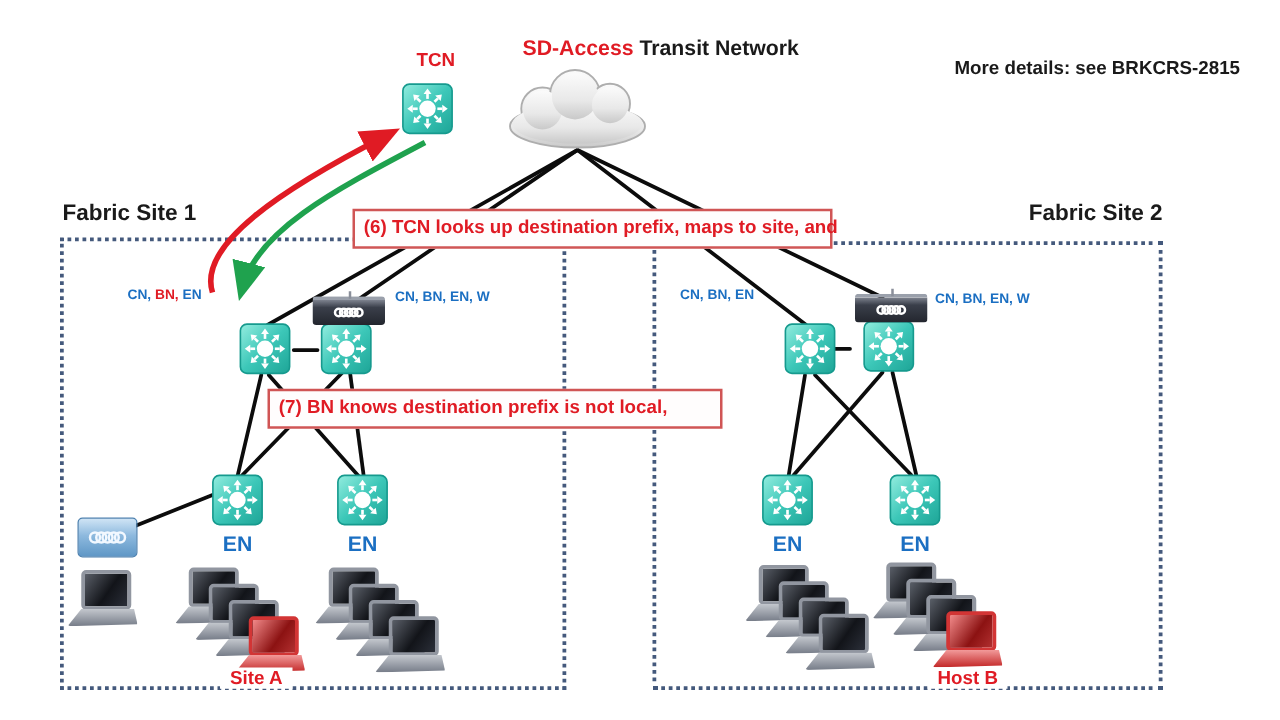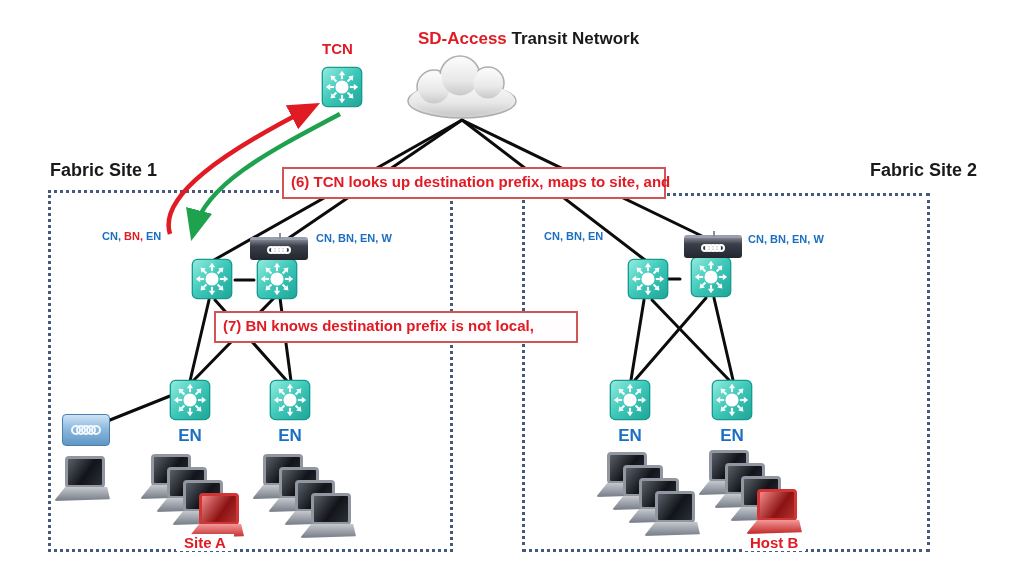--- a/index.html
+++ b/index.html
@@ -11,29 +11,29 @@
   body{font-family:"Liberation Sans", sans-serif;}
   #stage{position:relative;width:1024px;height:576px;background:#fff;overflow:hidden}
 
   .abs{position:absolute}
 
   
   .slide-title{top:10px;right:30px;font-size:26px;font-weight:bold;color:var(--titleblue);}
   .slide-subtitle{top:46px;right:32px;font-size:15px;font-weight:bold;color:var(--ink);}
   .transit-title{top:29px;left:394px;font-size:17px;font-weight:bold;color:var(--ink);margin-left:24px;}
   .transit-title .brand{color:var(--red)}
-  .tcn-label{top:40px;left:322px;width:42px;text-align:left;font-size:15px;font-weight:bold;color:var(--red)}
+  .tcn-label{top:40px;left:322px;width:42px;text-align:right;font-size:15px;font-weight:bold;color:var(--red)}
 
   
   .site-box{border:3px dotted var(--dots);z-index:1}
   #site1-box{left:48px;top:190px;width:405px;height:362px}
   #site2-box{left:522px;top:193px;width:408px;height:359px}
   .site-title{font-size:18px;font-weight:bold;color:var(--ink);z-index:2}
   #site1-title{left:50px;top:160px}
-  #site2-title{left:870px;top:160px}
+  #site2-title{left:823px;top:160px}
 
   
   .callout{background:#fffdfd;border:2px solid var(--boxborder);padding:2px 7px 4px 7px;z-index:6;line-height:1.45}
   .callout div{font-size:15px;font-weight:bold;white-space:nowrap}
   #callout67{left:282px;top:167px;width:384px}
   #callout67 .l1{color:var(--red)} #callout67 .l2{color:var(--green)}
   #callout5{left:214px;top:311px;width:364px}
   #callout5 div{color:var(--red)}
 
   
@@ -151,20 +151,21 @@
       <line x1="170" y1="396" x2="100" y2="424"></line>
 
       <line x1="656" y1="279" x2="680" y2="279"></line>
       <line x1="644" y1="300" x2="631" y2="380"></line>
       <line x1="652" y1="300" x2="729" y2="380"></line>
       <line x1="706" y1="298" x2="635" y2="380"></line>
       <line x1="714" y1="298" x2="733" y2="380"></line>
     </g>
   </svg>
 
+  <div class="abs slide-subtitle">More details: see BRKCRS-2815</div>
 
   <div class="abs transit-title"><span class="brand">SD-Access</span><span> Transit Network</span></div>
 
   <svg id="cloud" class="iconsvg" width="128" height="66" viewBox="0 0 128 66">
     <ellipse cx="64" cy="47" rx="54" ry="17" fill="url(#cloudg)" stroke="#aeaeae" stroke-width="1.5"></ellipse>
     <circle cx="36" cy="33" r="17" fill="url(#cloudg)" stroke="#aeaeae" stroke-width="1.5"></circle>
     <circle cx="62" cy="22" r="20" fill="url(#cloudg)" stroke="#aeaeae" stroke-width="1.5"></circle>
     <circle cx="90" cy="29" r="16" fill="url(#cloudg)" stroke="#aeaeae" stroke-width="1.5"></circle>
     <ellipse cx="64" cy="45" rx="52" ry="16" fill="url(#cloudg)"></ellipse>
     <circle cx="36" cy="34" r="15.5" fill="url(#cloudg)"></circle>

